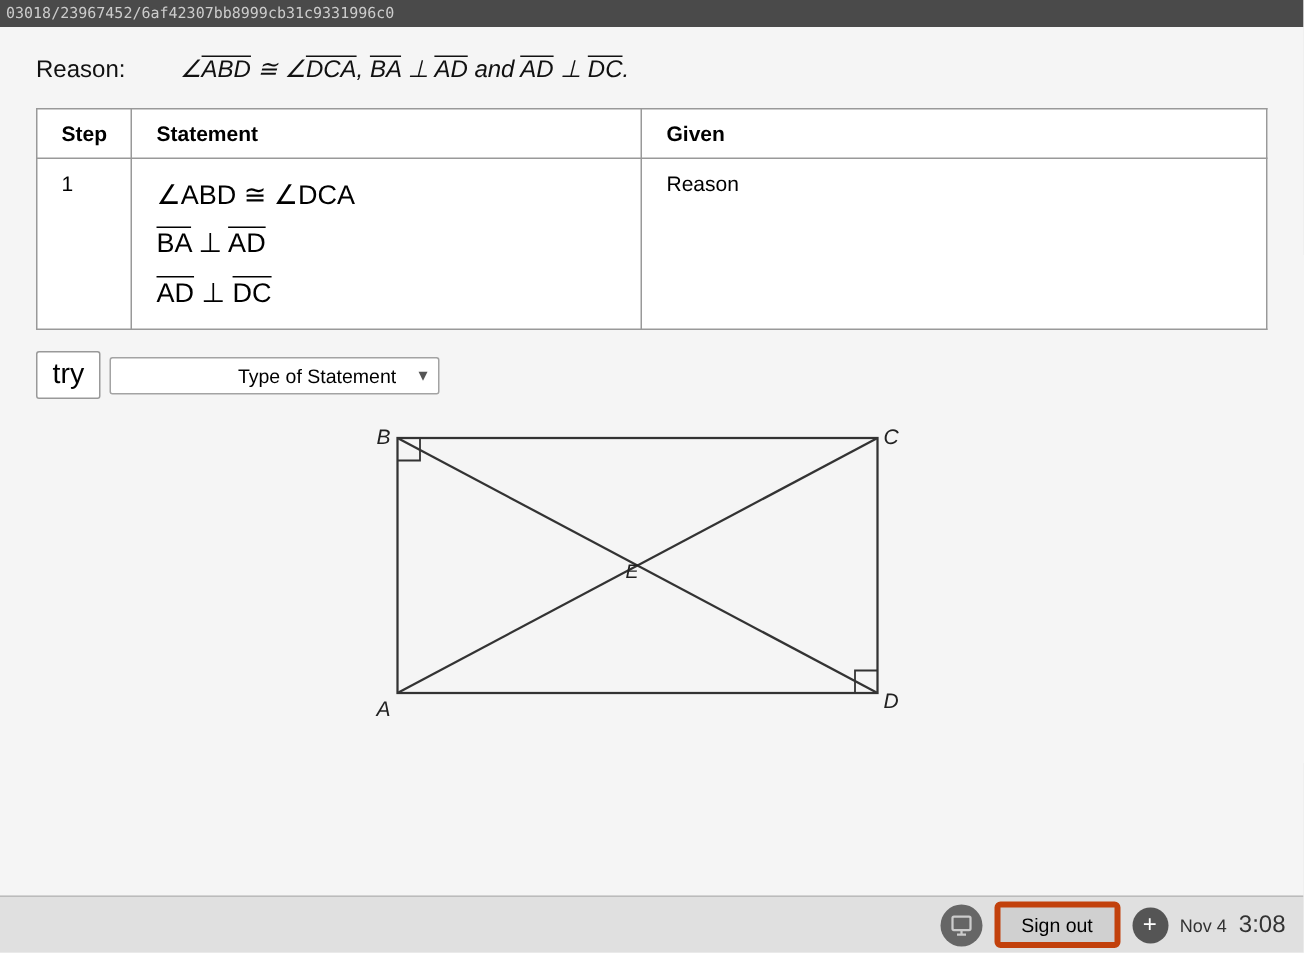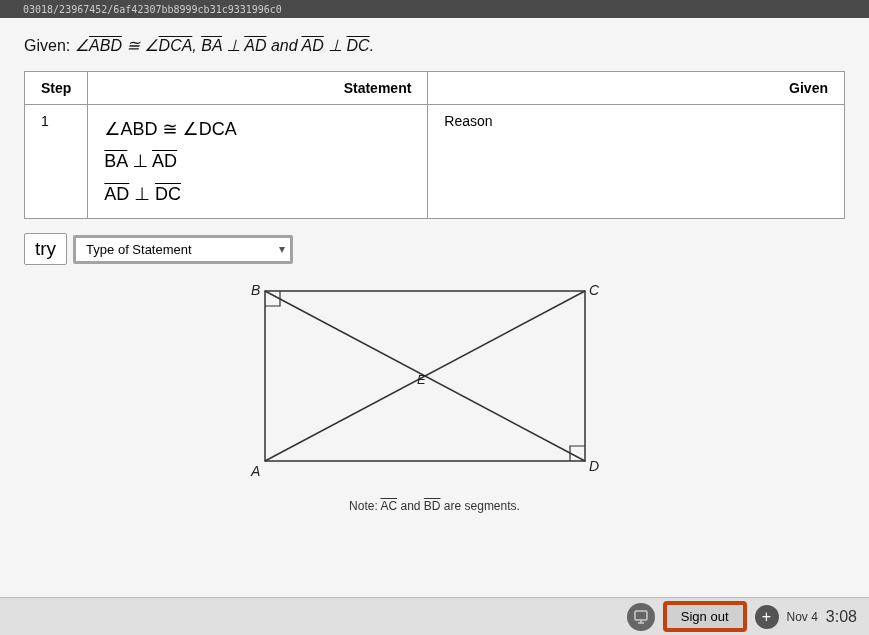--- a/index.html
+++ b/index.html
@@ -13,21 +13,21 @@
       position: relative;
     }
 
     
     .top-bar {
       background: #4a4a4a;
       height: 18px;
       width: 100%;
       display: flex;
       align-items: center;
-      padding: 0 23px;
+      padding: 0 4px;
     }
     .top-bar-text {
       color: #ccc;
       font-size: 10px;
       font-family: monospace;
     }
 
     
     .main-content {
       background: #f5f5f5;
@@ -41,36 +41,37 @@
     }
     .given-prove p {
       font-size: 16px;
       margin-bottom: 6px;
       color: #111;
     }
 
     
     .math {
       font-style: italic;
+      margin-left: 32px;
     }
     .overline {
       text-decoration: overline;
     }
 
     
     .proof-table {
       width: 100%;
       border-collapse: collapse;
       margin-bottom: 14px;
       background: #fff;
     }
     .proof-table th {
       border: 1px solid #999;
       padding: 8px 16px;
-      text-align: right;
+      text-align: left;
       font-weight: bold;
       font-size: 14px;
       background: #fff;
     }
     .proof-table td {
       border: 1px solid #999;
       padding: 8px 16px;
       vertical-align: top;
     }
     .step-cell {
@@ -98,29 +99,30 @@
     .try-button {
       background: #fff;
       border: 1px solid #999;
       padding: 4px 10px;
       font-size: 19px;
       cursor: pointer;
       border-radius: 2px;
     }
     .type-dropdown {
       background: #fff;
-      border: 3px solid #a3a3a3;
+      border: 1px solid #a3a3a3;
       padding: 4px 28px 4px 10px;
       font-size: 13px;
       cursor: pointer;
       border-radius: 2px;
       min-width: 220px;
       appearance: none;
       -webkit-appearance: none;
       position: relative;
+      text-align: right;
     }
     .dropdown-wrapper {
       position: relative;
       display: inline-block;
     }
     .dropdown-wrapper::after {
       content: '▾';
       position: absolute;
       right: 8px;
       top: 50%;
@@ -202,21 +204,21 @@
 <body>
 
 <div class="top-bar">
   <span class="top-bar-text">03018/23967452/6af42307bb8999cb31c9331996c0</span>
 </div>
 
 <div class="main-content">
 
   <div class="given-prove">
     <p>
-      <span>Given: </span>
+      <span>Reason: </span>
       <span class="math">
         ∠<span class="overline">ABD</span> ≅ ∠<span class="overline">DCA</span>,
         <span class="overline">BA</span> ⊥ <span class="overline">AD</span>
         <span> and </span>
         <span class="overline">AD</span> ⊥ <span class="overline">DC</span>.
       </span>
     </p>
   </div>
 
   <table class="proof-table">
@@ -272,23 +274,20 @@
 
       <polyline points="340,165 325,165 325,180" fill="none" stroke="#333" stroke-width="1.2"></polyline>
 
       <text x="6" y="14" font-size="14" font-style="italic" fill="#222">B</text>
       <text x="344" y="14" font-size="14" font-style="italic" fill="#222">C</text>
       <text x="344" y="190" font-size="14" font-style="italic" fill="#222">D</text>
       <text x="6" y="195" font-size="14" font-style="italic" fill="#222">A</text>
 
       <text x="172" y="103" font-size="13" font-style="italic" fill="#222">E</text>
     </svg>
-    <p class="diagram-note">
-      Note: <span style="text-decoration:overline;">AC</span> and <span style="text-decoration:overline;">BD</span> are segments.
-    </p>
   </div>
 
 </div>
 
 <div class="taskbar">
 
   <div class="taskbar-icon-circle">
     <svg width="16" height="16" viewBox="0 0 16 16" fill="none">
       <rect x="2" y="2" width="12" height="9" rx="1" stroke="#ccc" stroke-width="1.5"></rect>
       <line x1="8" y1="11" x2="8" y2="14" stroke="#ccc" stroke-width="1.5"></line>

